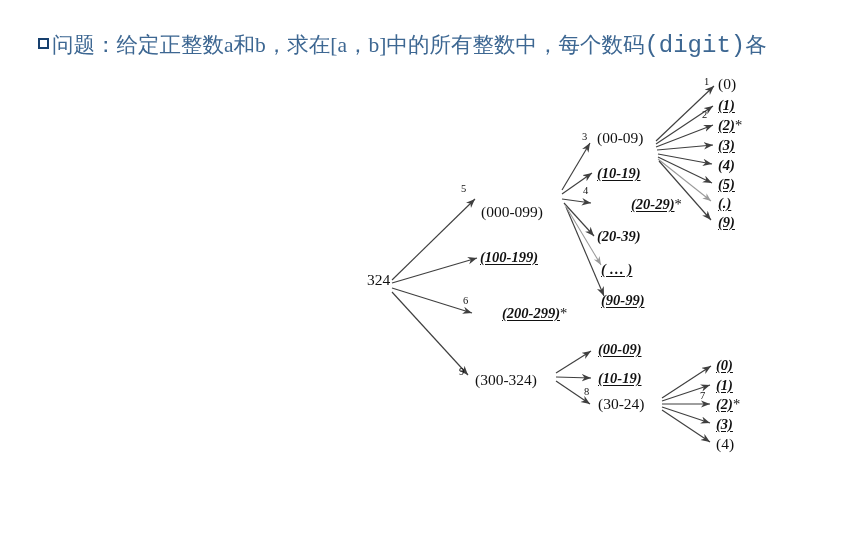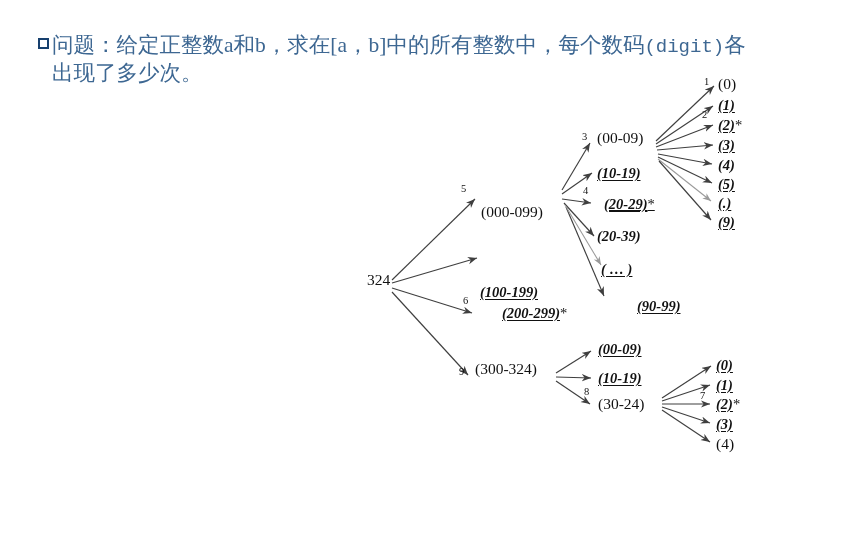--- a/index.html
+++ b/index.html
@@ -38,21 +38,21 @@
   #title-text {
     flex: 1 1 auto;
     color: #3d6792;
     font-size: 21.5px;
     line-height: 28px;
     letter-spacing: 0px;
     font-family: "Liberation Serif", "DejaVu Serif", serif;
   }
   #title-text .mono {
     font-family: "Liberation Mono", "DejaVu Sans Mono", monospace;
-    font-size: 19px;
+    font-size: 24px;
   }
   #title-line2 {
     position: absolute;
     left: 52px;
     top: 59px;
     color: #3d6792;
     font-size: 21.5px;
     line-height: 28px;
   }
 
@@ -106,21 +106,20 @@
 </style>
 </head>
 <body>
 
 <div id="slide">
 
   <div id="title-block">
     <span id="bullet-square"></span>
     <span id="title-text"><span>问题：给定正整数a和b，求在[a，b]中的所有整数中，每个数码</span><span class="mono">(digit)</span><span>各</span></span>
   </div>
-  <div id="title-line2">出现了多少次。</div>
 
   <svg id="tree-svg" viewBox="0 0 864 540">
     <defs>
       <marker id="ah" markerWidth="9" markerHeight="9" refX="8" refY="3.2" orient="auto" markerUnits="strokeWidth">
         <path d="M0,0 L8,3.2 L0,6.4 L2.4,3.2 z" fill="#3f3f3f"></path>
       </marker>
       <marker id="ahl" markerWidth="9" markerHeight="9" refX="8" refY="3.2" orient="auto" markerUnits="strokeWidth">
         <path d="M0,0 L8,3.2 L0,6.4 L2.4,3.2 z" fill="#9a9a9a"></path>
       </marker>
     </defs>
@@ -166,50 +165,50 @@
       <path d="M662,407 L710,423"></path>
       <path d="M662,410 L710,442"></path>
     </g>
   </svg>
 
   <div class="node plain" style="left:367px; top:272px;">324</div>
 
   <div class="node plain" style="left:481px; top:204px;">
     <span>(000-099)</span>
   </div>
-  <div class="node ital" style="left:480px; top:249px;margin-top:35px;">
+  <div class="node ital" style="left:480px; top:249px;">
     <span class="ul">(100-199)</span>
   </div>
   <div class="node ital" style="left:502px; top:305px;">
     <span class="ul">(200-299)</span><span class="star">*</span>
   </div>
-  <div class="node plain" style="left:475px; top:361px;">
+  <div class="node plain" style="left:475px; top:372px;">
     <span>(300-324)</span>
   </div>
 
   <div class="edge-label" style="left:461px; top:183px;">5</div>
   <div class="edge-label" style="left:463px; top:295px;">6</div>
   <div class="edge-label" style="left:459px; top:366px;">9</div>
 
   <div class="node plain" style="left:597px; top:130px;">
     <span>(00-09)</span>
   </div>
   <div class="node ital" style="left:597px; top:165px;">
     <span class="ul">(10-19)</span>
   </div>
-  <div class="node ital" style="left:604px; top:196px;text-decoration:underline;">
+  <div class="node ital" style="left:631px; top:196px;">
     <span class="ul">(20-29)</span><span class="star">*</span>
   </div>
   <div class="node plain-ital" style="left:597px; top:228px;">
     <span>(20-39)</span>
   </div>
   <div class="node ital" style="left:601px; top:261px;">
     <span class="ul">( … )</span>
   </div>
-  <div class="node ital" style="left:601px; top:298px;margin-left:36px;">
+  <div class="node ital" style="left:601px; top:292px;">
     <span class="ul">(90-99)</span>
   </div>
 
   <div class="edge-label" style="left:582px; top:131px;">3</div>
   <div class="edge-label" style="left:583px; top:185px;">4</div>
 
   <div class="node plain" style="left:718px; top:76px;">
     <span>(0)</span>
   </div>
   <div class="node ital" style="left:718px; top:97px;">

